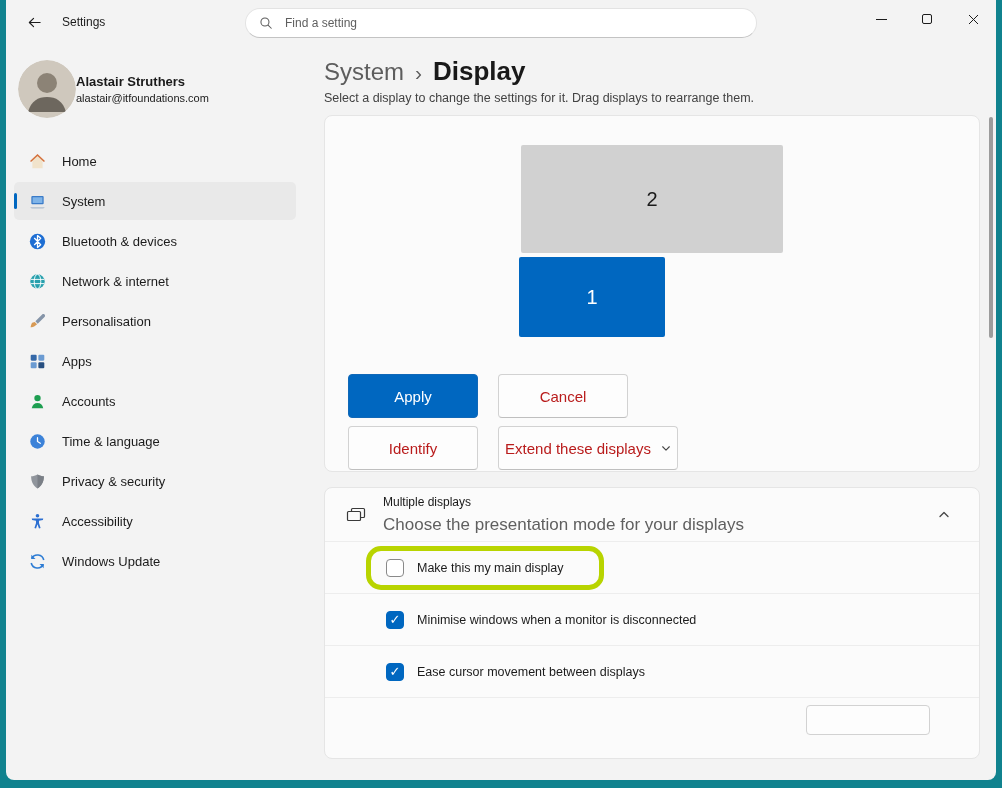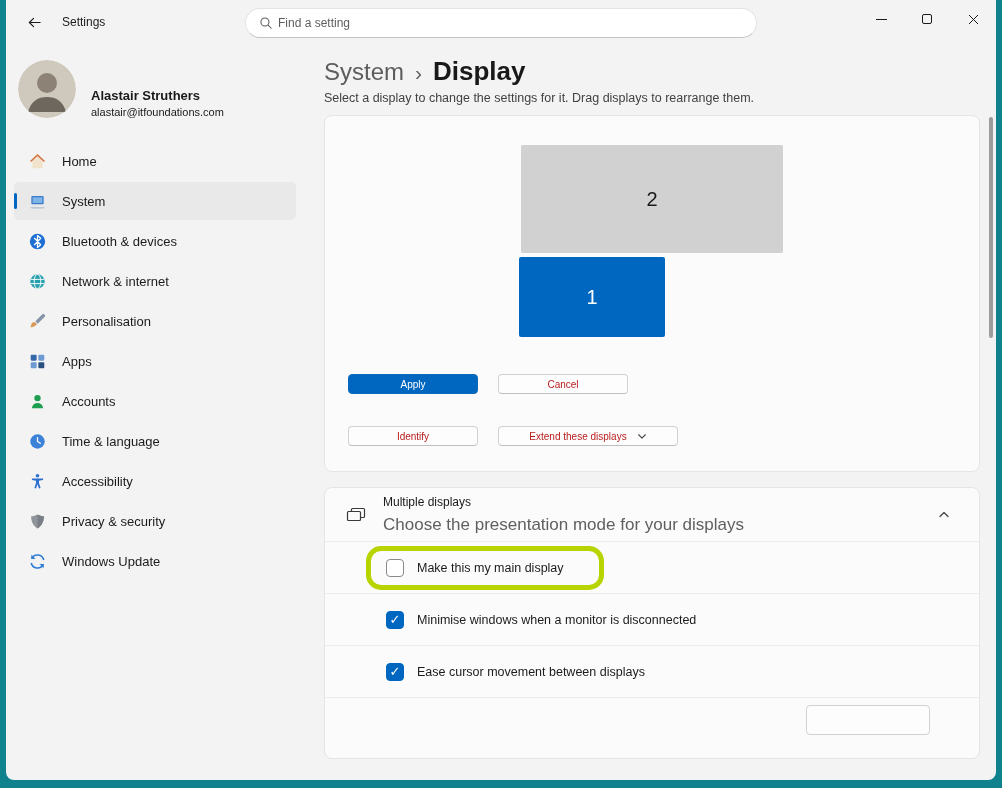--- a/index.html
+++ b/index.html
@@ -3,29 +3,29 @@
 <meta charset="utf-8">
 <style>
   *{margin:0;padding:0;box-sizing:border-box}
   html,body{width:1002px;height:788px;overflow:hidden;font-family:"Liberation Sans",sans-serif;background:#10828e}
   .window{position:absolute;left:6px;top:0;width:990px;height:780px;background:#f3f3f3;border-radius:0 0 8px 8px;overflow:hidden}
 
   
   .titlebar{position:absolute;left:0;top:0;width:100%;height:44px}
   .back-btn{position:absolute;left:12px;top:8px;width:32px;height:28px;display:flex;align-items:center;justify-content:center;border-radius:5px;cursor:pointer}
   .tb-title{position:absolute;left:56px;top:15px;font-size:12px;color:#1b1b1b}
-  .search{position:absolute;left:239px;top:8px;width:512px;height:30px;background:#fff;border:1px solid #e3e3e3;border-bottom-color:#c3c3c3;border-radius:15px;display:flex;align-items:center;padding:0 13px;gap:5px}
+  .search{position:absolute;left:239px;top:8px;width:512px;height:30px;background:#fff;border:1px solid #e3e3e3;border-bottom-color:#c3c3c3;border-radius:15px;display:flex;align-items:center;padding:0 13px;gap:12px}
   .search input{border:0;outline:0;flex:1;font-size:12px;background:transparent;color:#1b1b1b;font-family:inherit}
   .search input::placeholder{color:#5e5e5e}
   .win-controls{position:absolute;right:0;top:0;display:flex}
   .win-btn{width:46px;height:38px;display:flex;align-items:center;justify-content:center;cursor:pointer}
 
   
   .sidebar{position:absolute;left:0;top:44px;width:300px;bottom:0}
-  .profile{position:absolute;left:12px;top:16px;display:flex;align-items:flex-end;gap:15px;cursor:pointer}
+  .profile{position:absolute;left:12px;top:16px;display:flex;align-items:center;cursor:pointer}
   .avatar{width:58px;height:58px;border-radius:50%;overflow:hidden;flex:0 0 58px}
   .p-name{font-size:13px;font-weight:bold;color:#1a1a1a}
   .p-email{font-size:11px;color:#1a1a1a;margin-top:3px}
   .nav{position:absolute;top:96px;left:0;right:0}
   .nav-item{position:relative;height:38px;margin:2px 10px 2px 8px;border-radius:5px;display:flex;align-items:center;padding-left:15px;gap:16px;font-size:13px;color:#1b1b1b;cursor:pointer}
   .nav-item.selected{background:#e9e9e9}
   .nav-item.selected::before{content:"";position:absolute;left:0;top:11px;width:3px;height:16px;border-radius:2px;background:#0067c0}
   .nav-icon{width:17px;height:17px;flex:0 0 17px}
 
   
@@ -34,21 +34,21 @@
   .bc-parent{font-size:24px;color:#5d5d5d;cursor:pointer}
   .bc-sep{font-size:21px;color:#5d5d5d}
   .bc-current{font-size:26px;font-weight:bold;color:#191919}
   .desc{margin:4px 0 10px;font-size:12.5px;color:#424242}
 
   .card{background:#fbfbfb;border:1px solid #e5e5e5;border-radius:8px}
   .display-card{position:relative;height:357px}
   .monitor{position:absolute;display:flex;align-items:center;justify-content:center;font-size:20px;cursor:grab}
   .monitor-2{left:196px;top:29px;width:262px;height:108px;background:#d1d1d1;color:#1b1b1b;border-radius:2px}
   .monitor-1{left:194px;top:141px;width:146px;height:80px;background:#0067c0;color:#fff;border-radius:2px}
-  .btn{position:absolute;height:20px;border-radius:4px;font-size:10px;display:flex;align-items:center;justify-content:center;cursor:pointer}
+  .btn{position:absolute;height:44px;border-radius:4px;font-size:15px;display:flex;align-items:center;justify-content:center;cursor:pointer}
   .btn-primary{left:23px;top:258px;width:130px;background:#0067c0;color:#fff;border:1px solid #1068b8}
   .btn-sec{background:#fdfdfd;color:#b91c1c;border:1px solid #d2d2d2;border-bottom-color:#bfbfbf}
   .btn-cancel{left:173px;top:258px;width:130px}
   .btn-identify{left:23px;top:310px;width:130px}
   .btn-extend{left:173px;top:310px;width:180px;gap:10px}
 
   .settings-card{margin-top:15px;height:272px;overflow:hidden}
   .sc-header{height:53px;display:flex;align-items:center;padding:0 20px 0 21px;gap:17px}
   .sc-texts{display:flex;flex-direction:column;justify-content:center}
   .sc-title{font-size:12px;color:#191919}
@@ -174,31 +174,31 @@
       </div>
       <div class="nav-item">
         <svg class="nav-icon" viewBox="0 0 16 16">
             <circle cx="8" cy="8" r="6.8" fill="#3c82d8"></circle>
             <path d="M8 4.4V8l2.6 1.7" fill="none" stroke="#fff" stroke-width="1.2" stroke-linecap="round"></path>
           </svg>
         <span>Time &amp; language</span>
       </div>
       <div class="nav-item">
         <svg class="nav-icon" viewBox="0 0 16 16">
+            <path d="M8 1.4c2 1.1 4 1.7 6 1.7 0 5.3-2.2 9.2-6 11.5C4.2 12.3 2 8.4 2 3.1c2 0 4-.6 6-1.7z" fill="#90959c"></path>
+            <path d="M8 1.4c2 1.1 4 1.7 6 1.7 0 5.3-2.2 9.2-6 11.5z" fill="#7a7f86"></path>
+          </svg>
+        <span>Privacy &amp; security</span>
+      </div>
+      <div class="nav-item">
+        <svg class="nav-icon" viewBox="0 0 16 16">
             <circle cx="8" cy="2.6" r="1.7" fill="#2c6fd1"></circle>
             <path d="M2.6 5.2h10.8l-.3 1.5-3.7.5v2.2l1.5 4.6-1.5.5L8 10.6l-1.4 3.9-1.5-.5 1.5-4.6V7.2l-3.7-.5z" fill="#2c6fd1"></path>
           </svg>
         <span>Accessibility</span>
-      </div>
-      <div class="nav-item">
-        <svg class="nav-icon" viewBox="0 0 16 16">
-            <path d="M8 1.4c2 1.1 4 1.7 6 1.7 0 5.3-2.2 9.2-6 11.5C4.2 12.3 2 8.4 2 3.1c2 0 4-.6 6-1.7z" fill="#90959c"></path>
-            <path d="M8 1.4c2 1.1 4 1.7 6 1.7 0 5.3-2.2 9.2-6 11.5z" fill="#7a7f86"></path>
-          </svg>
-        <span>Privacy &amp; security</span>
       </div>
       <div class="nav-item">
         <svg class="nav-icon" viewBox="0 0 16 16">
             <path d="M13.9 6.6A6.1 6.1 0 0 0 2.5 5.2" fill="none" stroke="#2d7cd4" stroke-width="1.5"></path>
             <path d="M2.2 1.6v4h3.9z" fill="#2d7cd4"></path>
             <path d="M2.1 9.4a6.1 6.1 0 0 0 11.4 1.4" fill="none" stroke="#2d7cd4" stroke-width="1.5"></path>
             <path d="M13.8 14.4v-4H9.9z" fill="#2d7cd4"></path>
           </svg>
         <span>Windows Update</span>
       </div>

